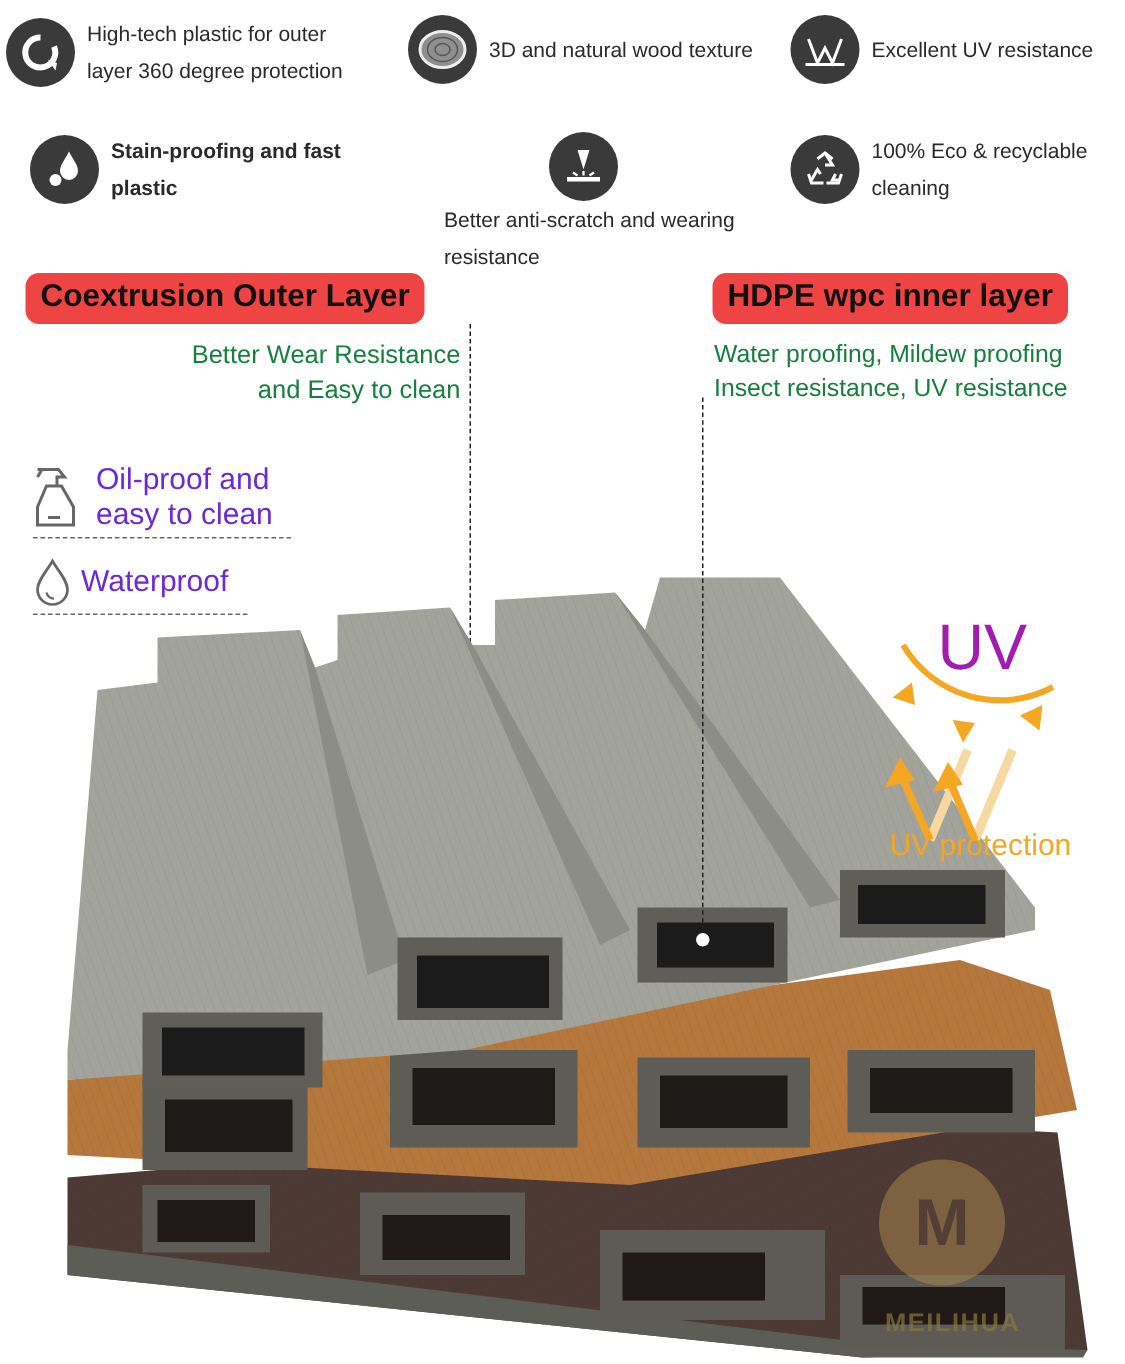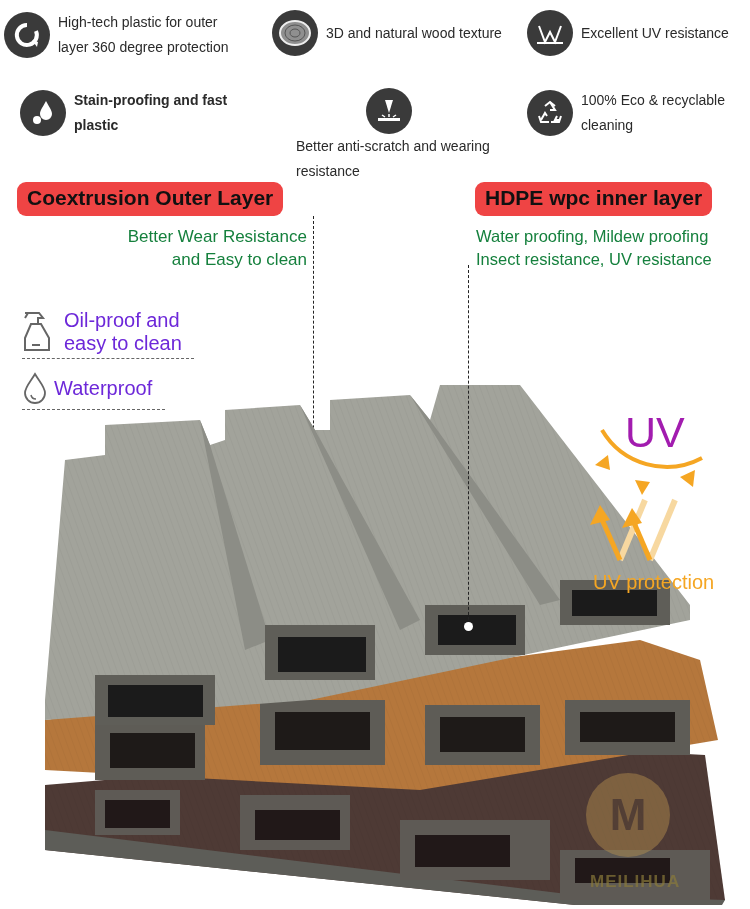--- a/index.html
+++ b/index.html
@@ -204,14 +204,14 @@
     <polygon points="105,80 120,82 112,95" fill="#f5a623"></polygon>
     <polygon points="150,77 165,70 163,87" fill="#f5a623"></polygon>
     <line x1="115" y1="100" x2="90" y2="160" stroke="#f7d8a0" stroke-width="6"></line>
     <line x1="90" y1="160" x2="70" y2="115" stroke="#f5a623" stroke-width="5"></line>
     <line x1="145" y1="100" x2="120" y2="160" stroke="#f7d8a0" stroke-width="6"></line>
     <line x1="120" y1="160" x2="102" y2="118" stroke="#f5a623" stroke-width="5"></line>
     <polygon points="70,105 60,125 80,120" fill="#f5a623"></polygon>
     <polygon points="102,108 92,128 112,123" fill="#f5a623"></polygon>
   </svg>
   <div style="position:absolute;left:95px;top:8px;font-size:43px;color:#a21caf;font-weight:500;">UV</div>
-  <div style="position:absolute;left:63px;top:171px;font-size:20px;color:#f5a623;white-space:nowrap;text-align:center;">UV protection</div>
+  <div style="position:absolute;left:63px;top:153px;font-size:20px;color:#f5a623;white-space:nowrap;text-align:center;">UV protection</div>
 </div>
 
 </body></html>

